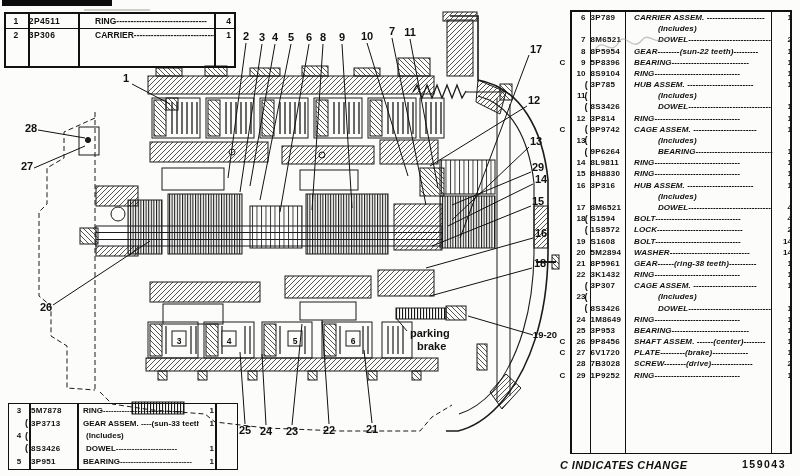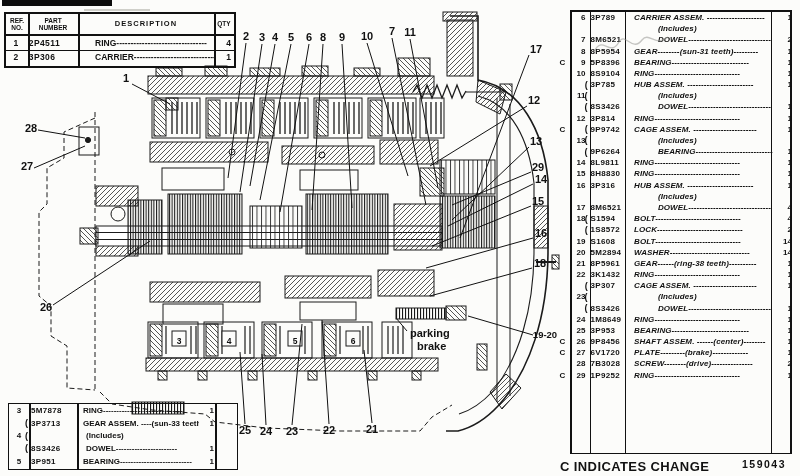--- a/index.html
+++ b/index.html
@@ -49,22 +49,22 @@
           font-weight:bold; letter-spacing:0.1px; white-space:pre; }
   .rrow .c { width:13px; text-align:center; }
   .rrow .ref { width:20px; text-align:right; padding-right:3px; }
   .rrow .br { width:6px; margin-left:-4px; font-size:9px; }
   .rrow .part { width:44px; letter-spacing:0.3px; }
   .rrow .desc { width:144px; overflow:hidden;font-style:italic; }
   .rrow .desc.ind { padding-left:24px; }
   .rrow .qty { width:18px; text-align:right; padding-right:2px; }
 
   
-  .change-note { position:absolute; left:560px; top:459px; font-size:13px;
-                 font-weight:bold; letter-spacing:0.4px; z-index:2; }
+  .change-note { position:absolute; left:560px; top:459px; font-size:11px;
+                 font-weight:bold; letter-spacing:0.4px; z-index:2;font-style:italic; }
   .fig-num { position:absolute; left:742px; top:458px; font-size:10.5px;
              font-weight:bold; letter-spacing:1.5px; z-index:2; }
 
   
   #diagram { position:absolute; left:0; top:0; width:800px; height:476px; z-index:1; }
   .callout { font-size:11px; font-weight:bold; fill:#111; text-anchor:middle; }
   .callout-small { font-size:9.5px; }
   .innerlbl { font-size:8.5px; font-weight:bold; fill:#111; text-anchor:middle; }
   .brklbl { font-size:11px; font-weight:bold; fill:#111; }
 
@@ -289,32 +289,20 @@
     <g>
       <text class="brklbl" x="410" y="337">parking</text>
       <text class="brklbl" x="417" y="350">brake</text>
     </g>
   </svg>
 
   <div class="tl-table">
     <div class="vl" style="left:22px; top:0; bottom:0; width:1.5px;"></div>
     <div class="vl" style="left:72px; top:0; bottom:0; width:1.5px;"></div>
     <div class="vl" style="left:208px; top:0; bottom:0; width:1.5px;"></div>
-    <div class="tl-head">
-      <div class="hc h-ref">
-        <div>REF.</div>
-        <div>NO.</div>
-      </div>
-      <div class="hc h-part">
-        <div>PART</div>
-        <div>NUMBER</div>
-      </div>
-      <div class="hc h-desc">DESCRIPTION</div>
-      <div class="hc h-qty">QTY</div>
-    </div>
     <div>
 
         <div class="tl-row">
           <span class="ref">1</span>
           <span class="part">2P4511</span>
           <span class="desc">RING--------------------------------</span>
           <span class="qty">4</span>
         </div>
 
         <div class="tl-row">
@@ -409,21 +397,21 @@
           <span class="part">8M6521</span>
           <span class="desc ind">DOWEL------------------------------</span>
           <span class="qty">2</span>
         </div>
 
         <div class="rrow">
           <span class="c"></span>
           <span class="ref">8</span>
           <span class="br"></span>
           <span class="part">8P5954</span>
-          <span class="desc">GEAR--------(sun-31 teeth)---------</span>
+          <span class="desc">GEAR--------(sun-22 teeth)---------</span>
           <span class="qty">1</span>
         </div>
 
         <div class="rrow">
           <span class="c">C</span>
           <span class="ref">9</span>
           <span class="br"></span>
           <span class="part">5P8396</span>
           <span class="desc">BEARING----------------------------</span>
           <span class="qty">1</span>

